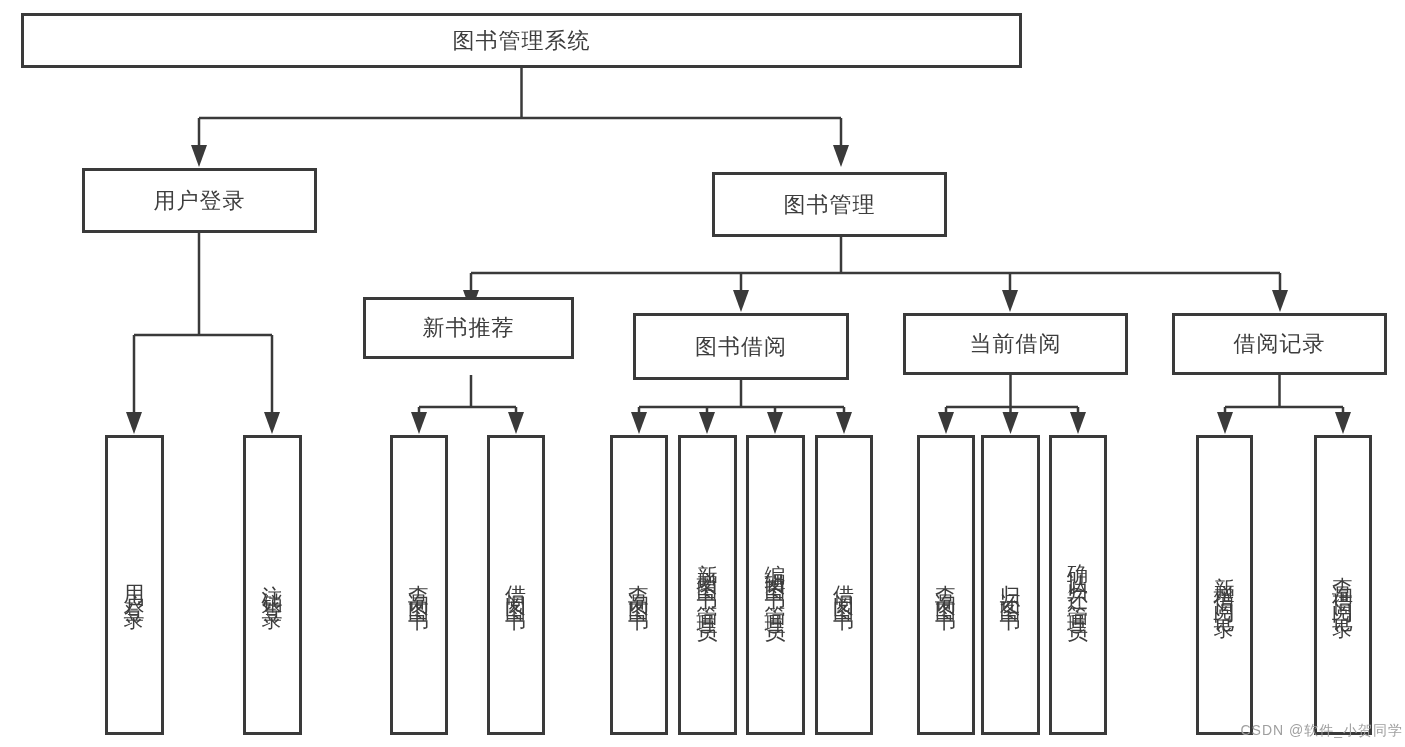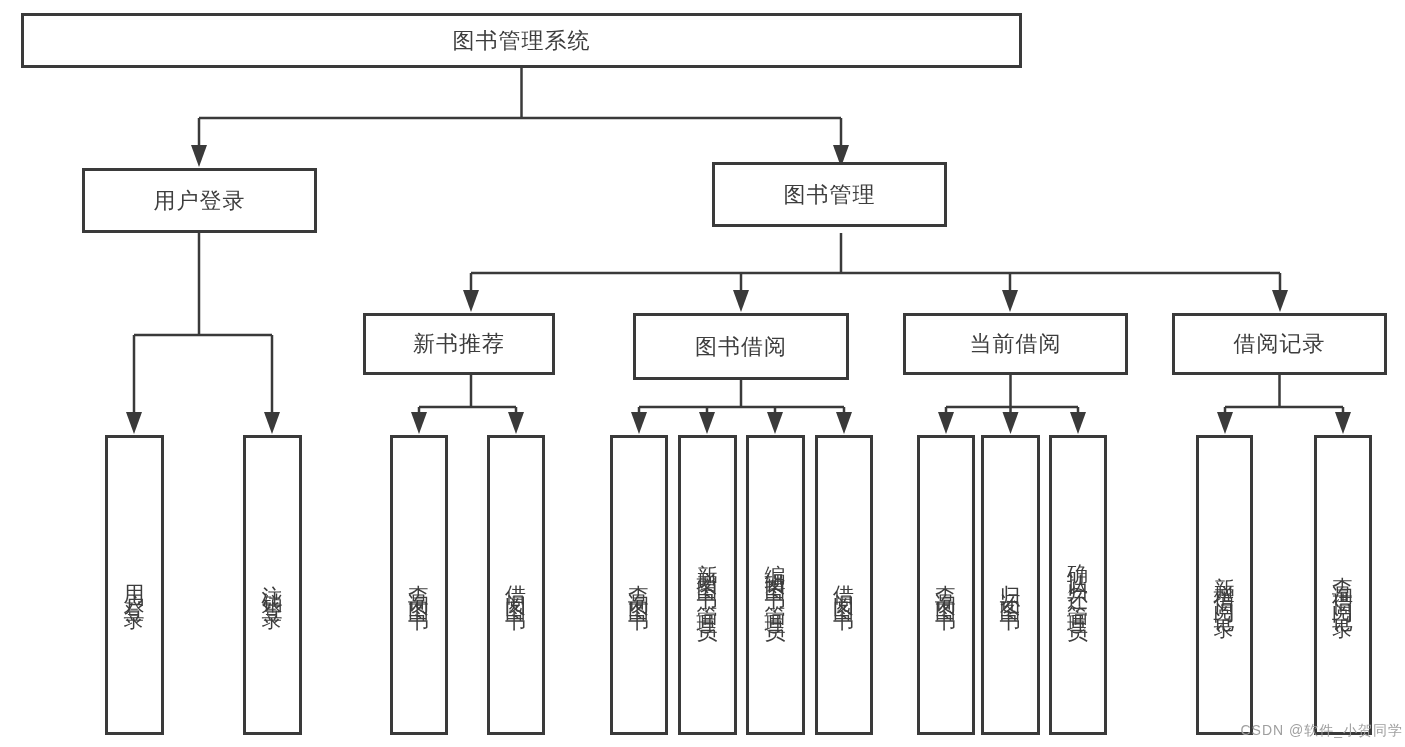--- a/index.html
+++ b/index.html
@@ -120,25 +120,25 @@
     </g>
   </svg>
 
   <div class="node hbox" style="left:21px;top:13px;width:1001px;height:55px">
     <span>图书管理系统</span>
   </div>
 
   <div class="node hbox" style="left:82px;top:168px;width:235px;height:65px">
     <span>用户登录</span>
   </div>
-  <div class="node hbox" style="left:712px;top:162px;width:235px;height:65px">
+  <div class="node hbox" style="left:712px;top:172px;width:235px;height:65px">
     <span>图书管理</span>
   </div>
 
-  <div class="node hbox" style="left:363px;top:313px;width:192px;height:62px">
+  <div class="node hbox" style="left:363px;top:297px;width:211px;height:62px">
     <span>新书推荐</span>
   </div>
   <div class="node hbox" style="left:633px;top:313px;width:216px;height:67px">
     <span>图书借阅</span>
   </div>
   <div class="node hbox" style="left:903px;top:313px;width:225px;height:62px">
     <span>当前借阅</span>
   </div>
   <div class="node hbox" style="left:1172px;top:313px;width:215px;height:62px">
     <span>借阅记录</span>

